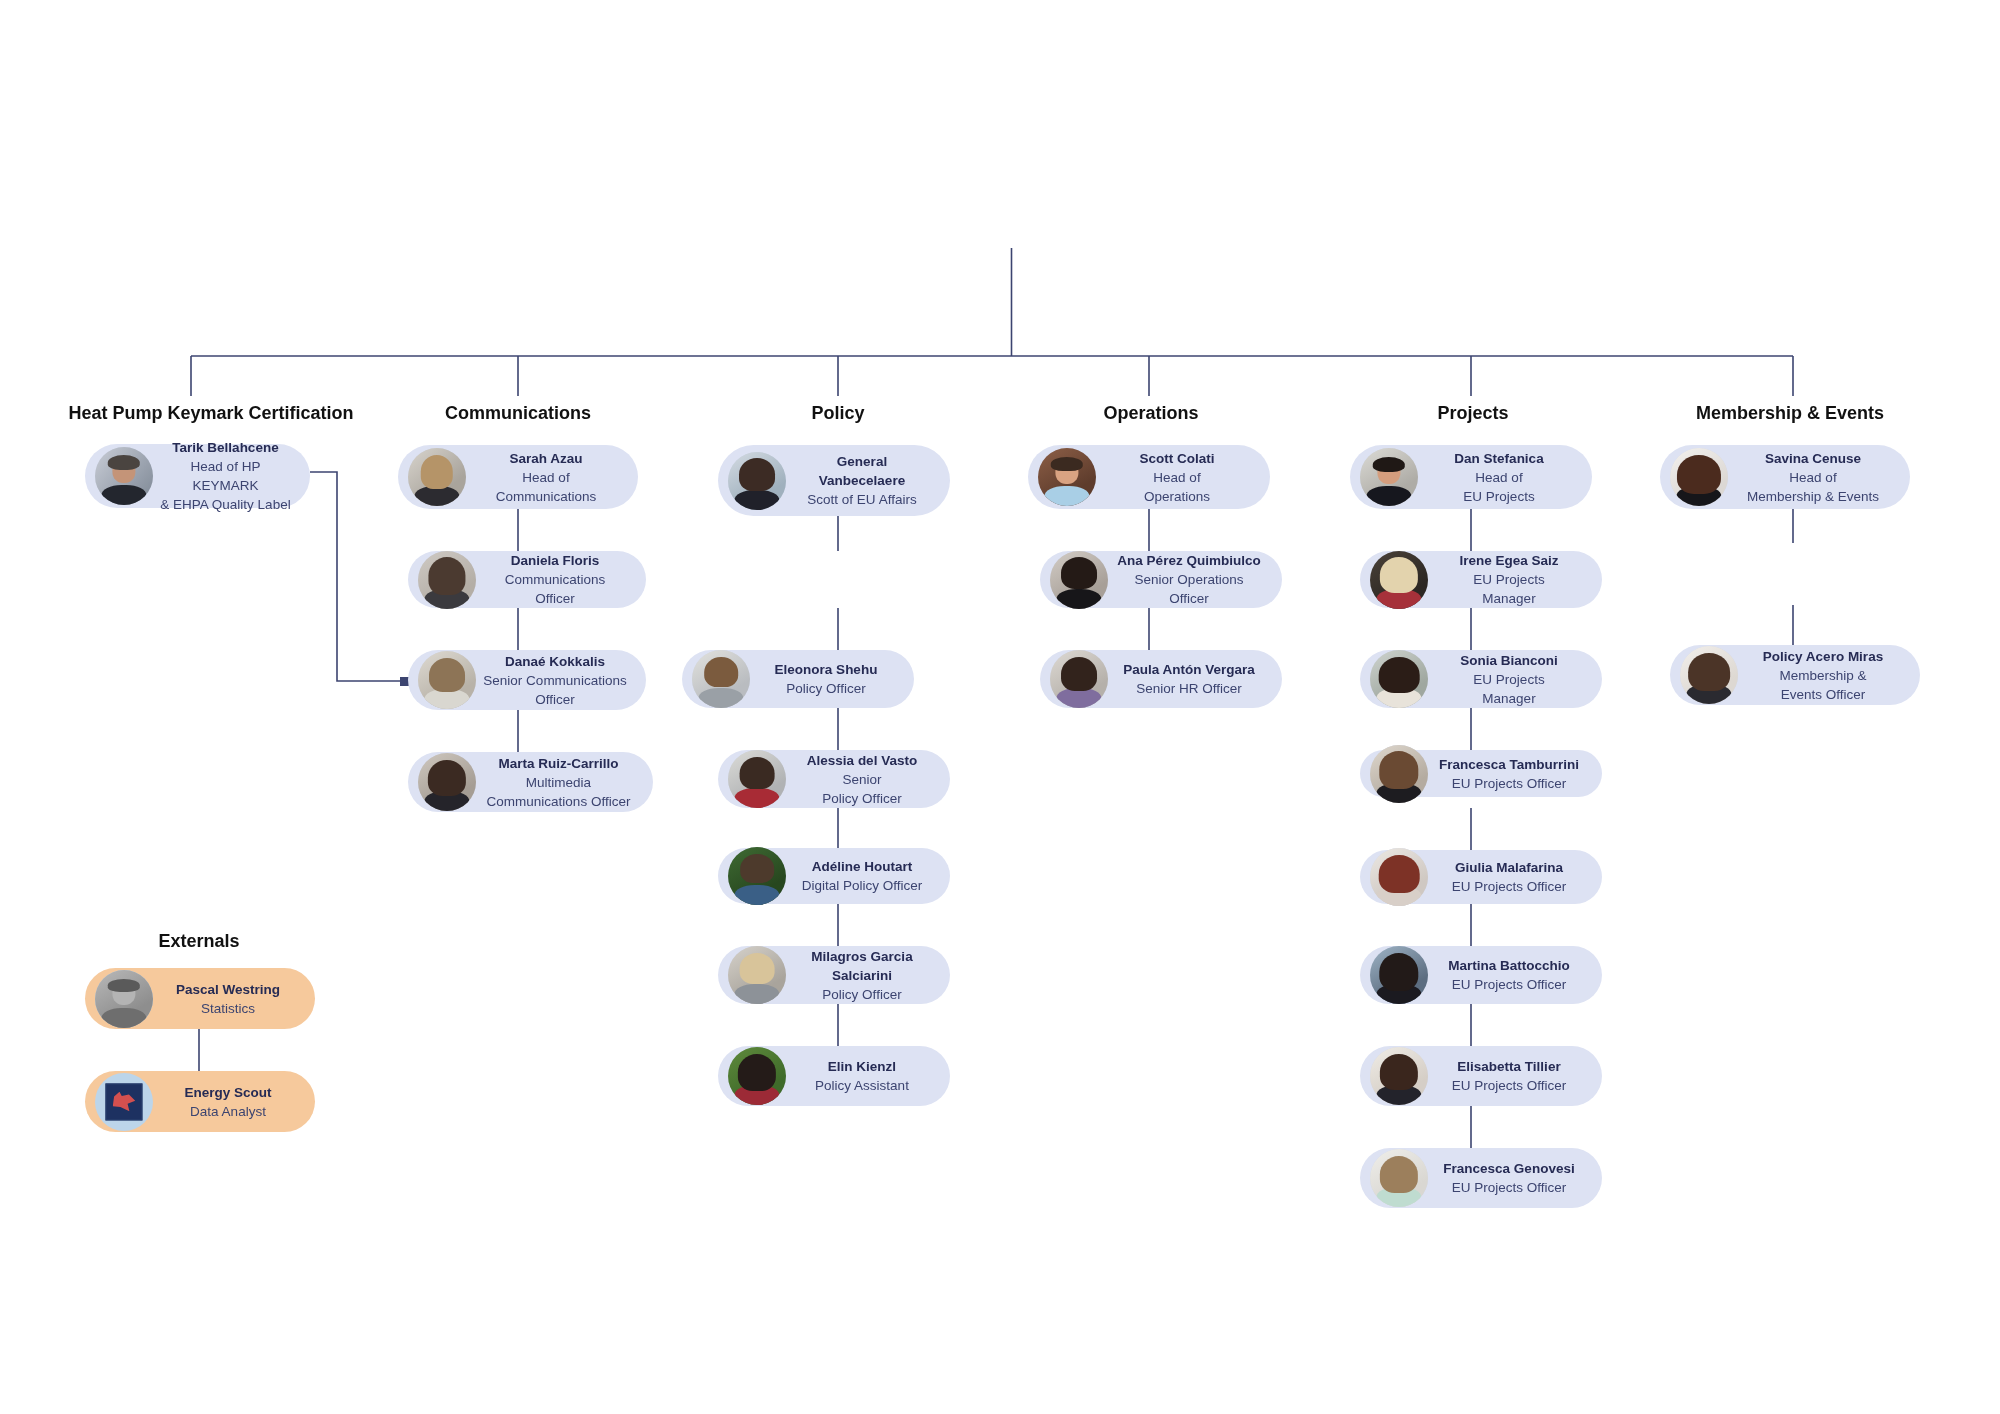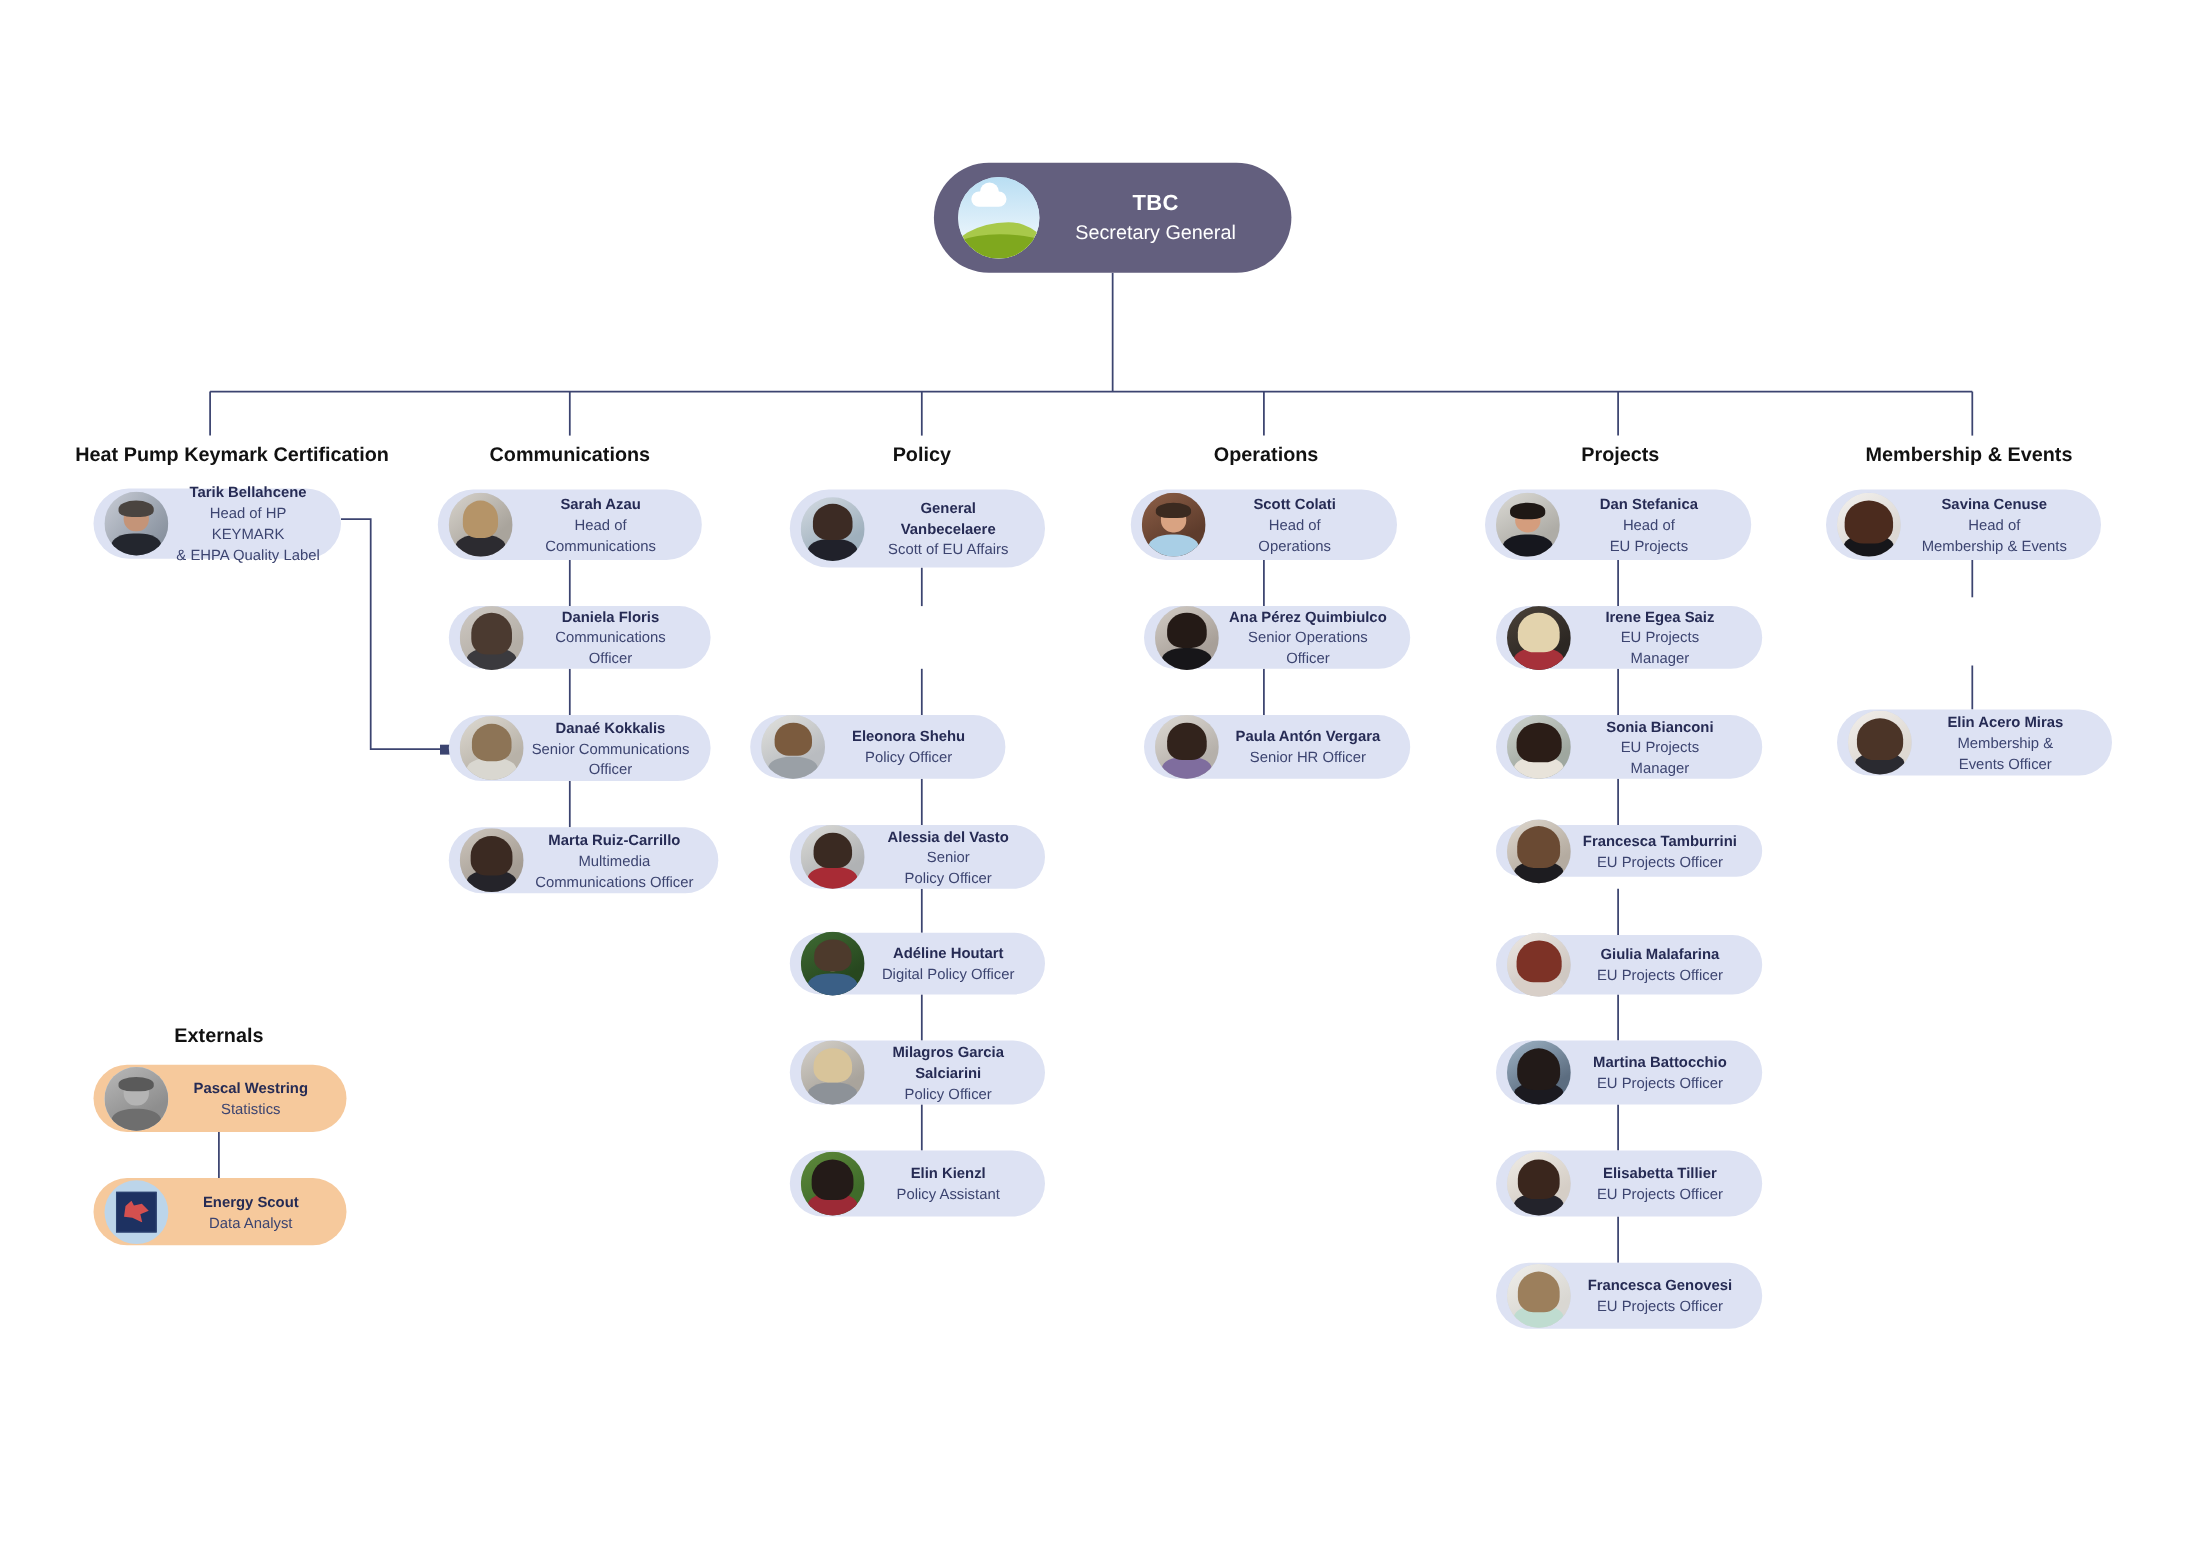--- a/index.html
+++ b/index.html
@@ -244,32 +244,20 @@
       <path d="M1793 509 L1793 543"></path>
       <path d="M1793 605 L1793 645"></path>
 
       <path d="M199 1029 L199 1071"></path>
 
       <path d="M310 472 L337 472 L337 681 L404 681"></path>
     </g>
     <rect x="400" y="677" width="9" height="9" fill="#3c4470"></rect>
   </svg>
 
-  <div class="root-node">
-    <div class="root-avatar">
-      <div class="sky"></div>
-      <div class="hill-back"></div>
-      <div class="hill-front"></div>
-      <div class="cloud"></div>
-    </div>
-    <div class="root-text">
-      <div class="root-name">TBC</div>
-      <div class="root-title">Secretary General</div>
-    </div>
-  </div>
 
   <div class="col-heading" style="left:211px;top:403px">Heat Pump Keymark Certification</div>
   <div class="col-heading" style="left:518px;top:403px">Communications</div>
   <div class="col-heading" style="left:838px;top:403px">Policy</div>
   <div class="col-heading" style="left:1151px;top:403px">Operations</div>
   <div class="col-heading" style="left:1473px;top:403px">Projects</div>
   <div class="col-heading" style="left:1790px;top:403px">Membership &amp; Events</div>
   <div class="col-heading" style="left:199px;top:931px">Externals</div>
 
   <div class="node" style="left:85px;top:444px;width:225px;height:64px">
@@ -636,21 +624,21 @@
   <div class="node" style="left:1670px;top:645px;width:250px;height:60px">
     <div class="avatar">
         <div class="photo">
       <div class="bg" style="background:linear-gradient(150deg,#f2efeb,#ddd8d2 70%)"></div>
       <div class="body" style="background:#2a2a30"></div>
       <div class="head" style="background:#ddaf8e"></div>
       <div class="hair" style="background:#4b3427;width:72%;height:66%"></div>
     </div>
       </div>
     <div class="labels">
-      <div class="p-name">Elin Acero Miras</div>
+      <div class="p-name">Policy Acero Miras</div>
       <div class="p-title">Membership &amp;</div>
       <div class="p-title">Events Officer</div>
     </div>
   </div>
 
   <div class="node external" style="left:85px;top:968px;width:230px;height:61px">
     <div class="avatar">
         <div class="photo">
       <div class="bg" style="background:linear-gradient(150deg,#b9b9b9,#8e8e8e 70%)"></div>
       <div class="body" style="background:#6e6e6e"></div>

